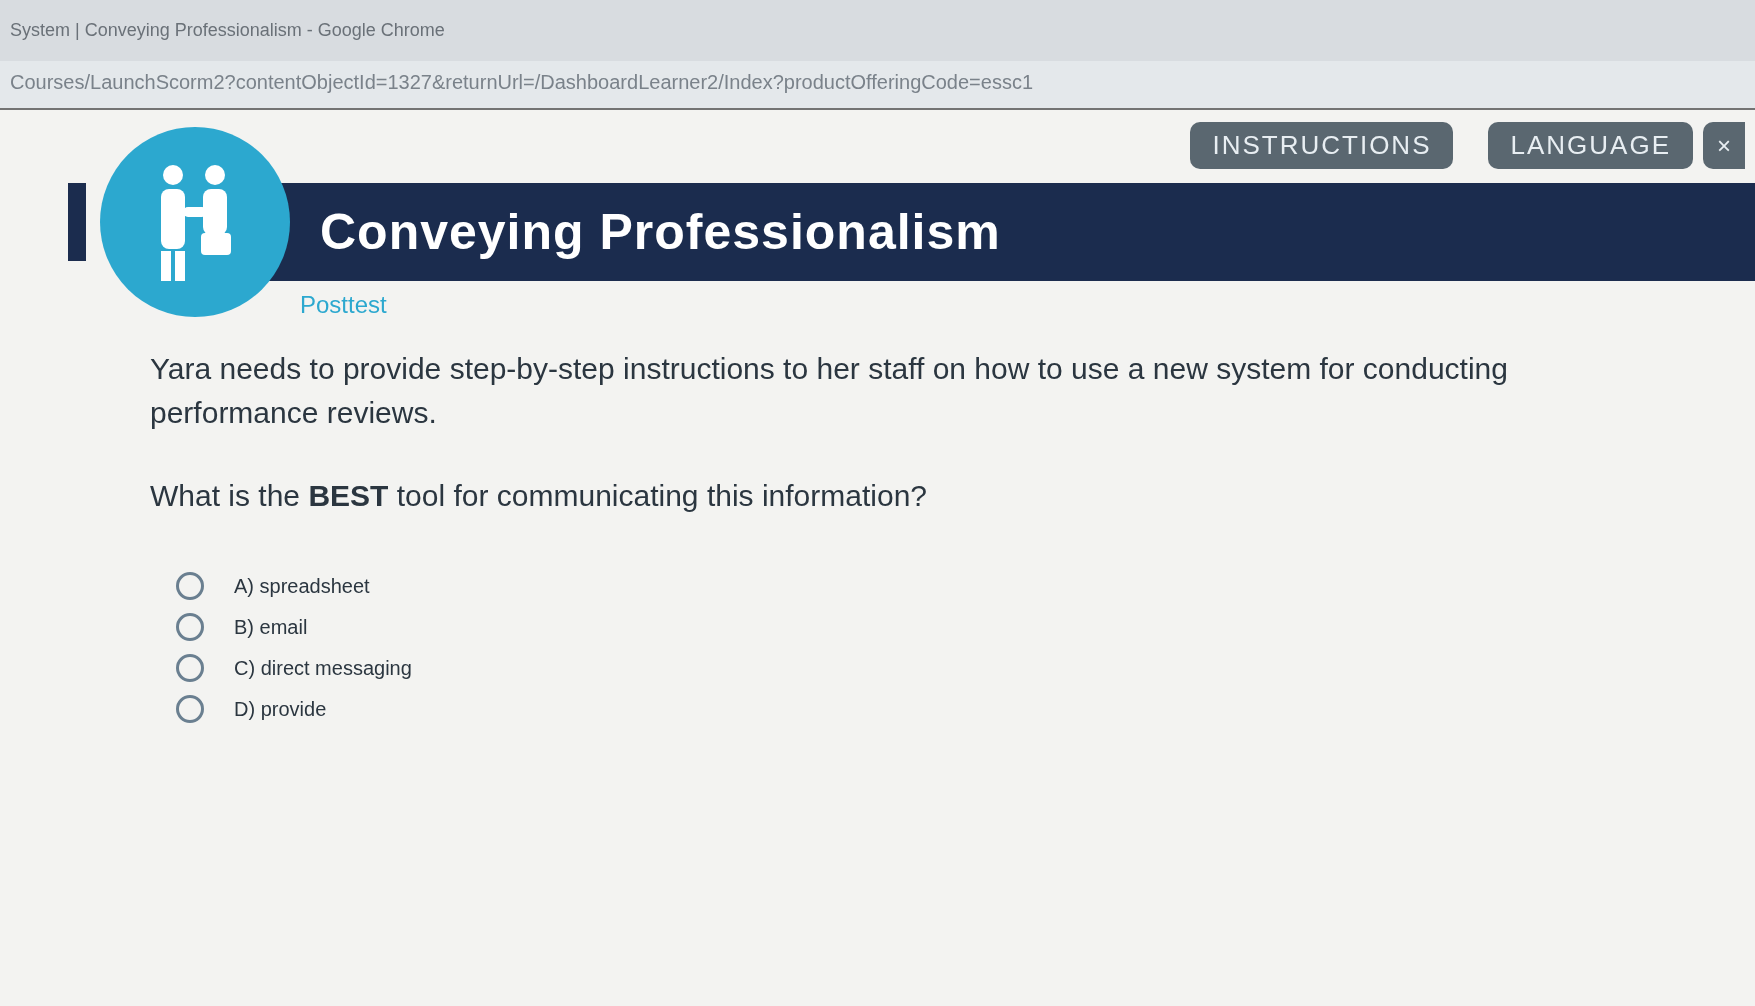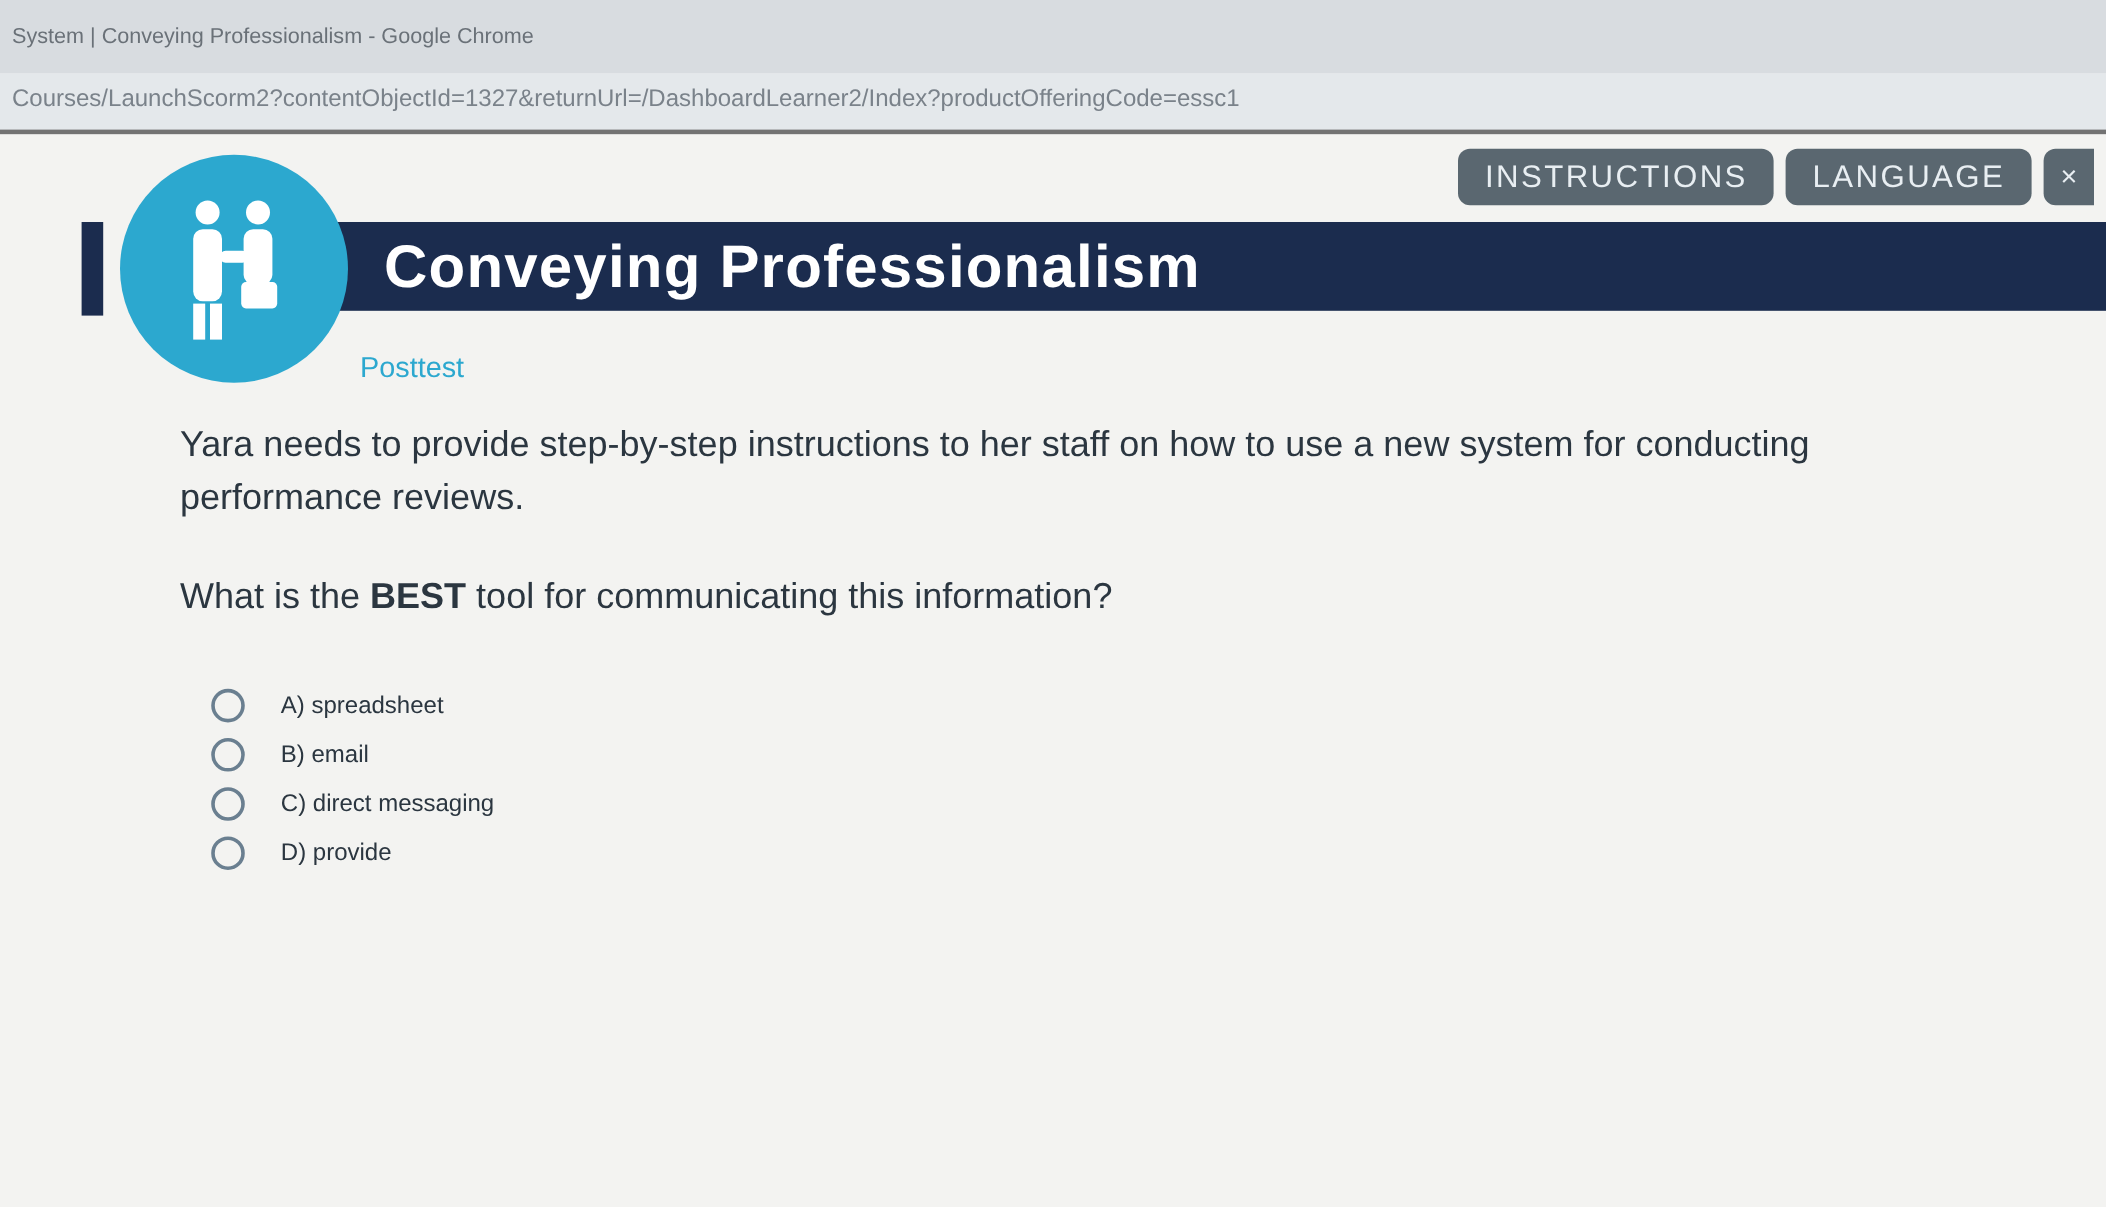--- a/index.html
+++ b/index.html
@@ -16,21 +16,21 @@
     font-size: 18px;
     padding: 20px 10px;
     font-family: "Segoe UI", Arial, sans-serif;
   }
   .address-bar {
     background: #e4e8eb;
     color: #7a828a;
     font-size: 20px;
     padding: 10px 10px 14px 10px;
     font-family: "Segoe UI", Arial, sans-serif;
-    border-bottom: 4px solid #737373;
+    border-bottom: 2px solid #737373;
   }
   .content-area {
     background: #f3f3f1;
     padding: 12px 0 0 0;
     height: calc(100% - 80px);
   }
   .top-buttons {
     display: flex;
     justify-content: flex-end;
     gap: 10px;
@@ -40,20 +40,21 @@
   .pill-btn {
     background: #5a6770;
     color: #e8eef2;
     font-size: 26px;
     letter-spacing: 2px;
     padding: 8px 22px;
     border-radius: 10px;
     border: none;
     cursor: pointer;
     font-family: Verdana, sans-serif;
+    margin-left: 25px;
   }
   .close-btn {
     background: #5a6770;
     color: #e8eef2;
     font-size: 24px;
     padding: 8px 14px;
     border-radius: 10px 0 0 10px;
     border: none;
     cursor: pointer;
   }
@@ -83,21 +84,21 @@
     width: 18px;
     height: 78px;
     background: #1b2c4e;
     z-index: 1;
   }
   .title-bar {
     position: absolute;
     left: 180px;
     right: 0;
     top: 0;
-    height: 74px;
+    height: 98px;
     background: #1b2c4e;
     display: flex;
     align-items: center;
     padding-left: 60px;
   }
   .course-title {
     color: #ffffff;
     font-size: 50px;
     font-weight: bold;
     letter-spacing: 1px;

